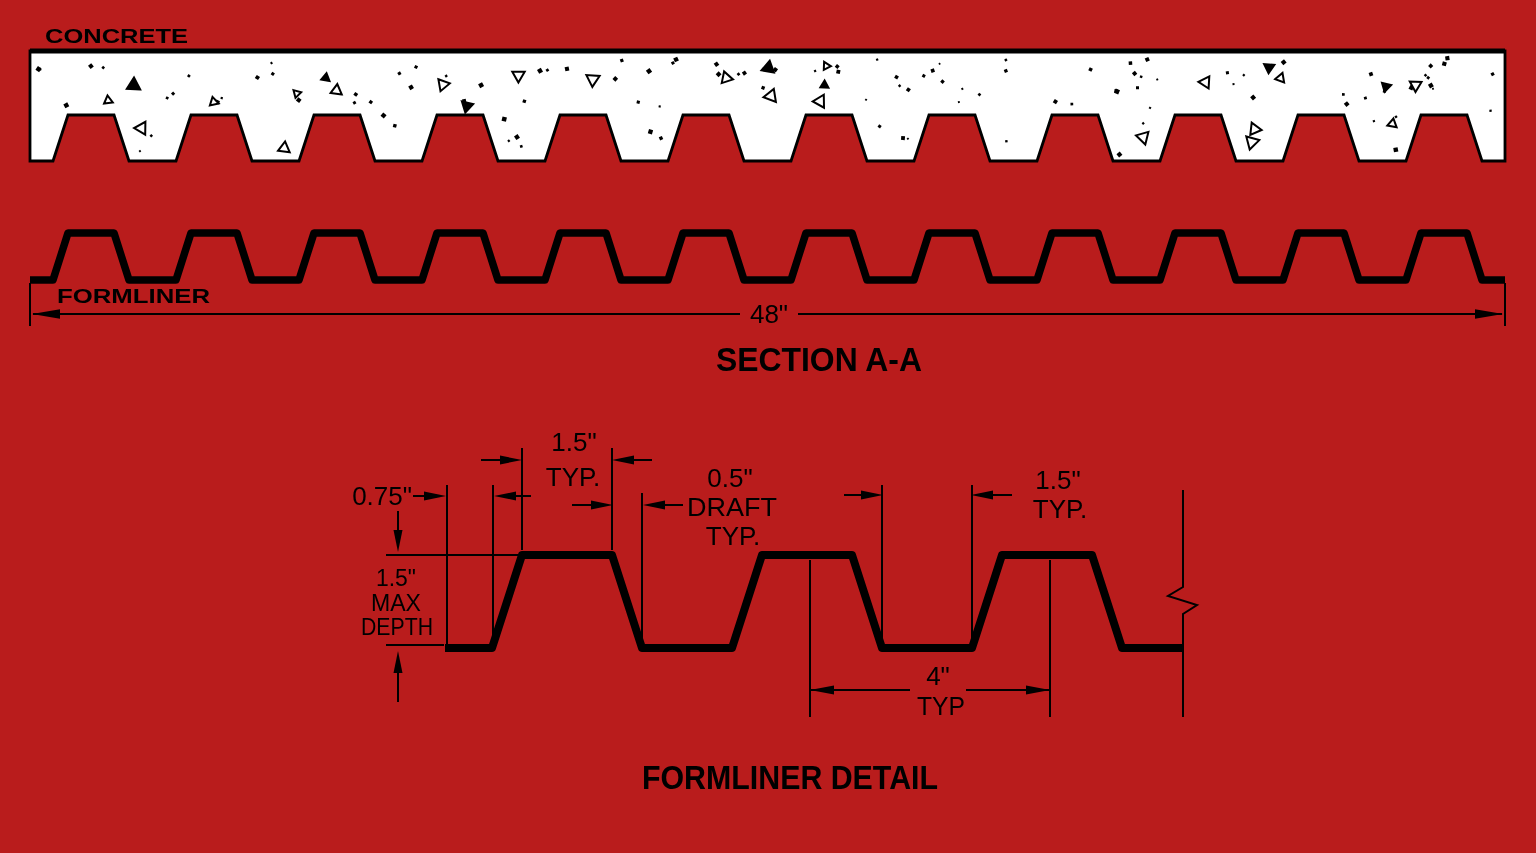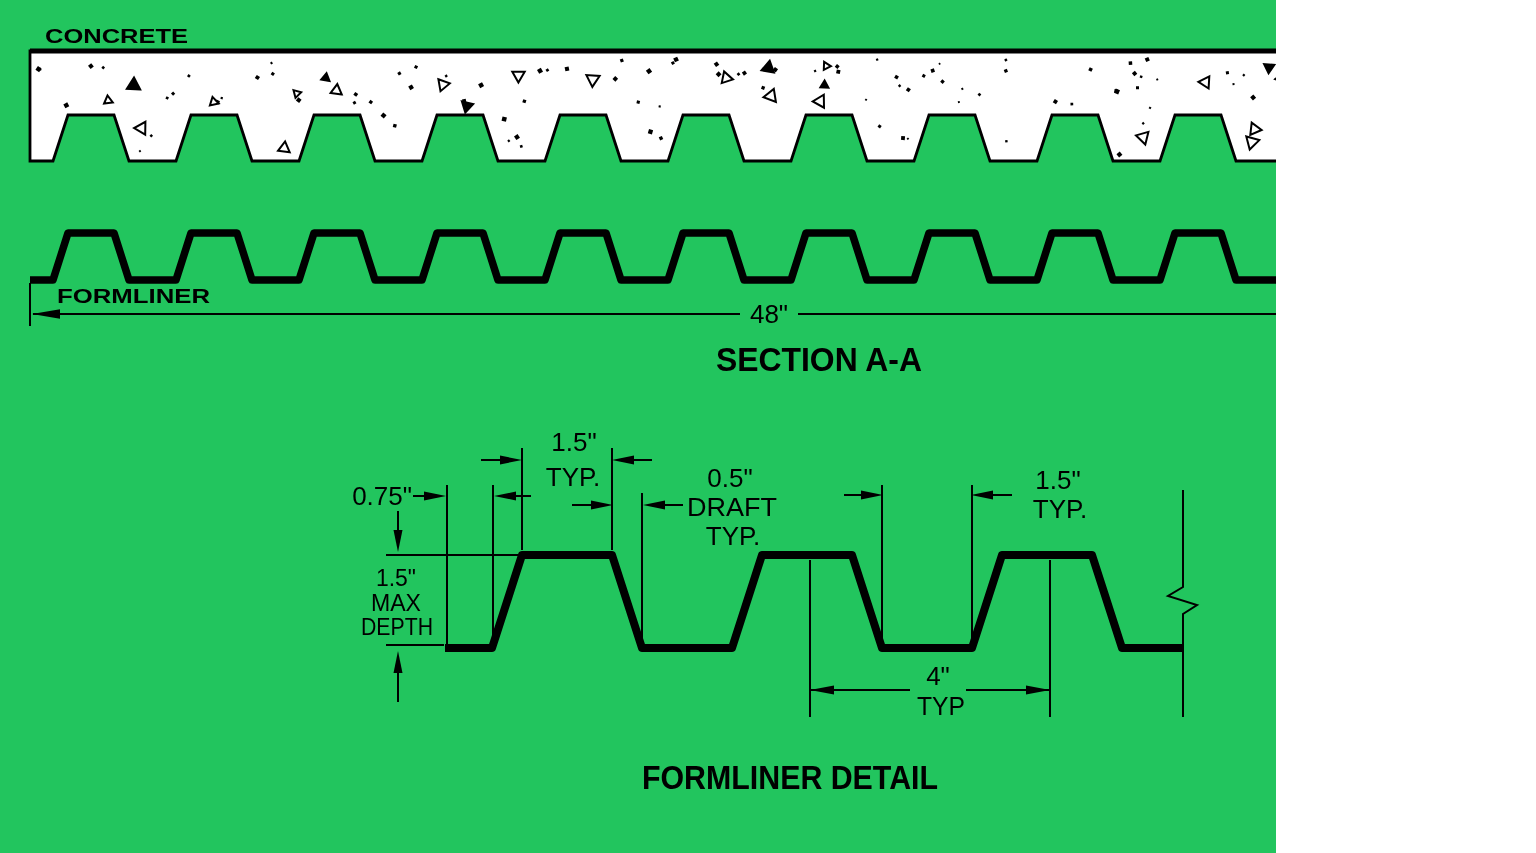--- a/index.html
+++ b/index.html
@@ -1,16 +1,16 @@
 <!DOCTYPE html>
 <html><head>
 <meta charset="utf-8">
 <style>
   html,body{margin:0;padding:0;background:#ffffff;}
-  .canvas{position:relative;width:1276px;height:853px;background:#22c55e;overflow:hidden;}
+  .canvas{position:relative;width:1536px;height:853px;background:#b91c1c;overflow:hidden;}
   svg{display:block;}
   text{fill:#000;}
   .lbl{font:700 21px "Liberation Sans", sans-serif;}
   .title{font:700 33px "Liberation Sans", sans-serif;}
   .dim{font:26px "Liberation Sans", sans-serif;}
   .dims{font:24px "Liberation Sans", sans-serif;}
   .thin{stroke:#000;stroke-width:2;fill:none;}
   .thick-profile{stroke:#000;stroke-width:8;fill:none;stroke-linejoin:round;}
   .mid-profile{stroke:#000;stroke-width:7.5;fill:none;stroke-linejoin:round;}
   .outline{stroke:#000;stroke-width:2.8;fill:#fff;stroke-linejoin:miter;}

